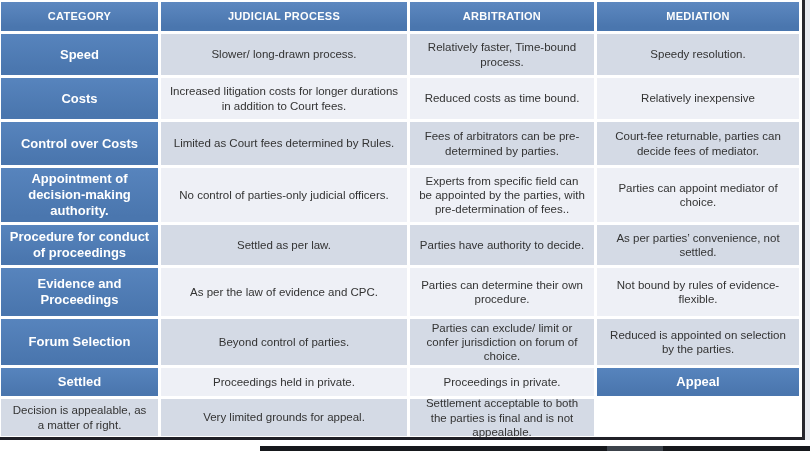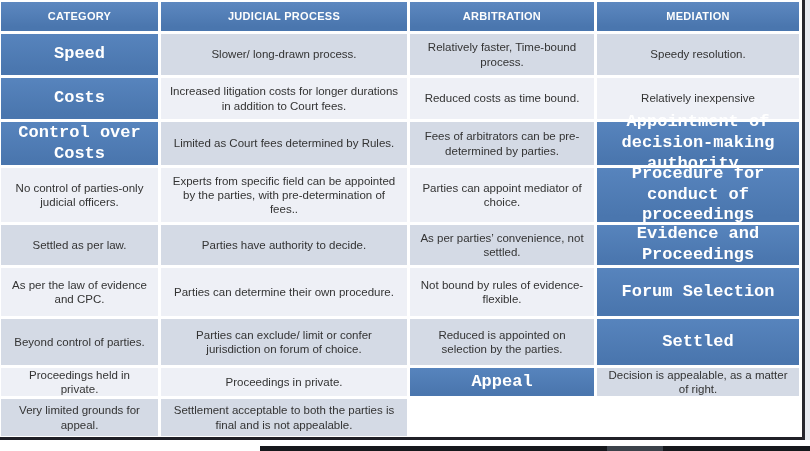--- a/index.html
+++ b/index.html
@@ -35,23 +35,22 @@
   .header-cell {
     background: linear-gradient(180deg, #5d88c0 0%, #4a76ae 85%);
     color: #fdfdfd;
     font-size: 11px;
     font-weight: 700;
     letter-spacing: 0.3px;
   }
   .cat-cell {
     background: linear-gradient(180deg, #5784bd 0%, #4a76ae 90%);
     color: #ffffff;
-    font-size: 17px;
+    font-size: 13px;
     font-weight: 700;
-    font-family: Liberation Mono, monospace;
   }
   .data-cell {
     color: #333333;
     font-size: 11.5px;
   }
   .row-dark  { background: #d4dae5; }
   .row-light { background: #eef0f6; }
 
   .table-bottom-line {
     position: absolute;
@@ -109,20 +108,21 @@
       <div class="cell data-cell row-dark">Slower/ long-drawn process.</div>
       <div class="cell data-cell row-dark">Relatively faster, Time-bound process.</div>
       <div class="cell data-cell row-dark">Speedy resolution.</div>
       <div class="cell cat-cell">Costs</div>
       <div class="cell data-cell row-light">Increased litigation costs for longer durations in addition to Court fees.</div>
       <div class="cell data-cell row-light">Reduced costs as time bound.</div>
       <div class="cell data-cell row-light">Relatively inexpensive</div>
       <div class="cell cat-cell">Control over Costs</div>
       <div class="cell data-cell row-dark">Limited as Court fees determined by Rules.</div>
       <div class="cell data-cell row-dark">Fees of arbitrators can be pre-determined by parties.</div>
+      <div class="cell data-cell row-dark">Court-fee returnable, parties can decide fees of mediator.</div>
       <div class="cell cat-cell">Appointment of decision-making authority.</div>
       <div class="cell data-cell row-light">No control of parties-only judicial officers.</div>
       <div class="cell data-cell row-light">Experts from specific field can be appointed by the parties, with pre-determination of fees..</div>
       <div class="cell data-cell row-light">Parties can appoint mediator of choice.</div>
       <div class="cell cat-cell">Procedure for conduct of proceedings</div>
       <div class="cell data-cell row-dark">Settled as per law.</div>
       <div class="cell data-cell row-dark">Parties have authority to decide.</div>
       <div class="cell data-cell row-dark">As per parties’ convenience, not settled.</div>
       <div class="cell cat-cell">Evidence and Proceedings</div>
       <div class="cell data-cell row-light">As per the law of evidence and CPC.</div>

